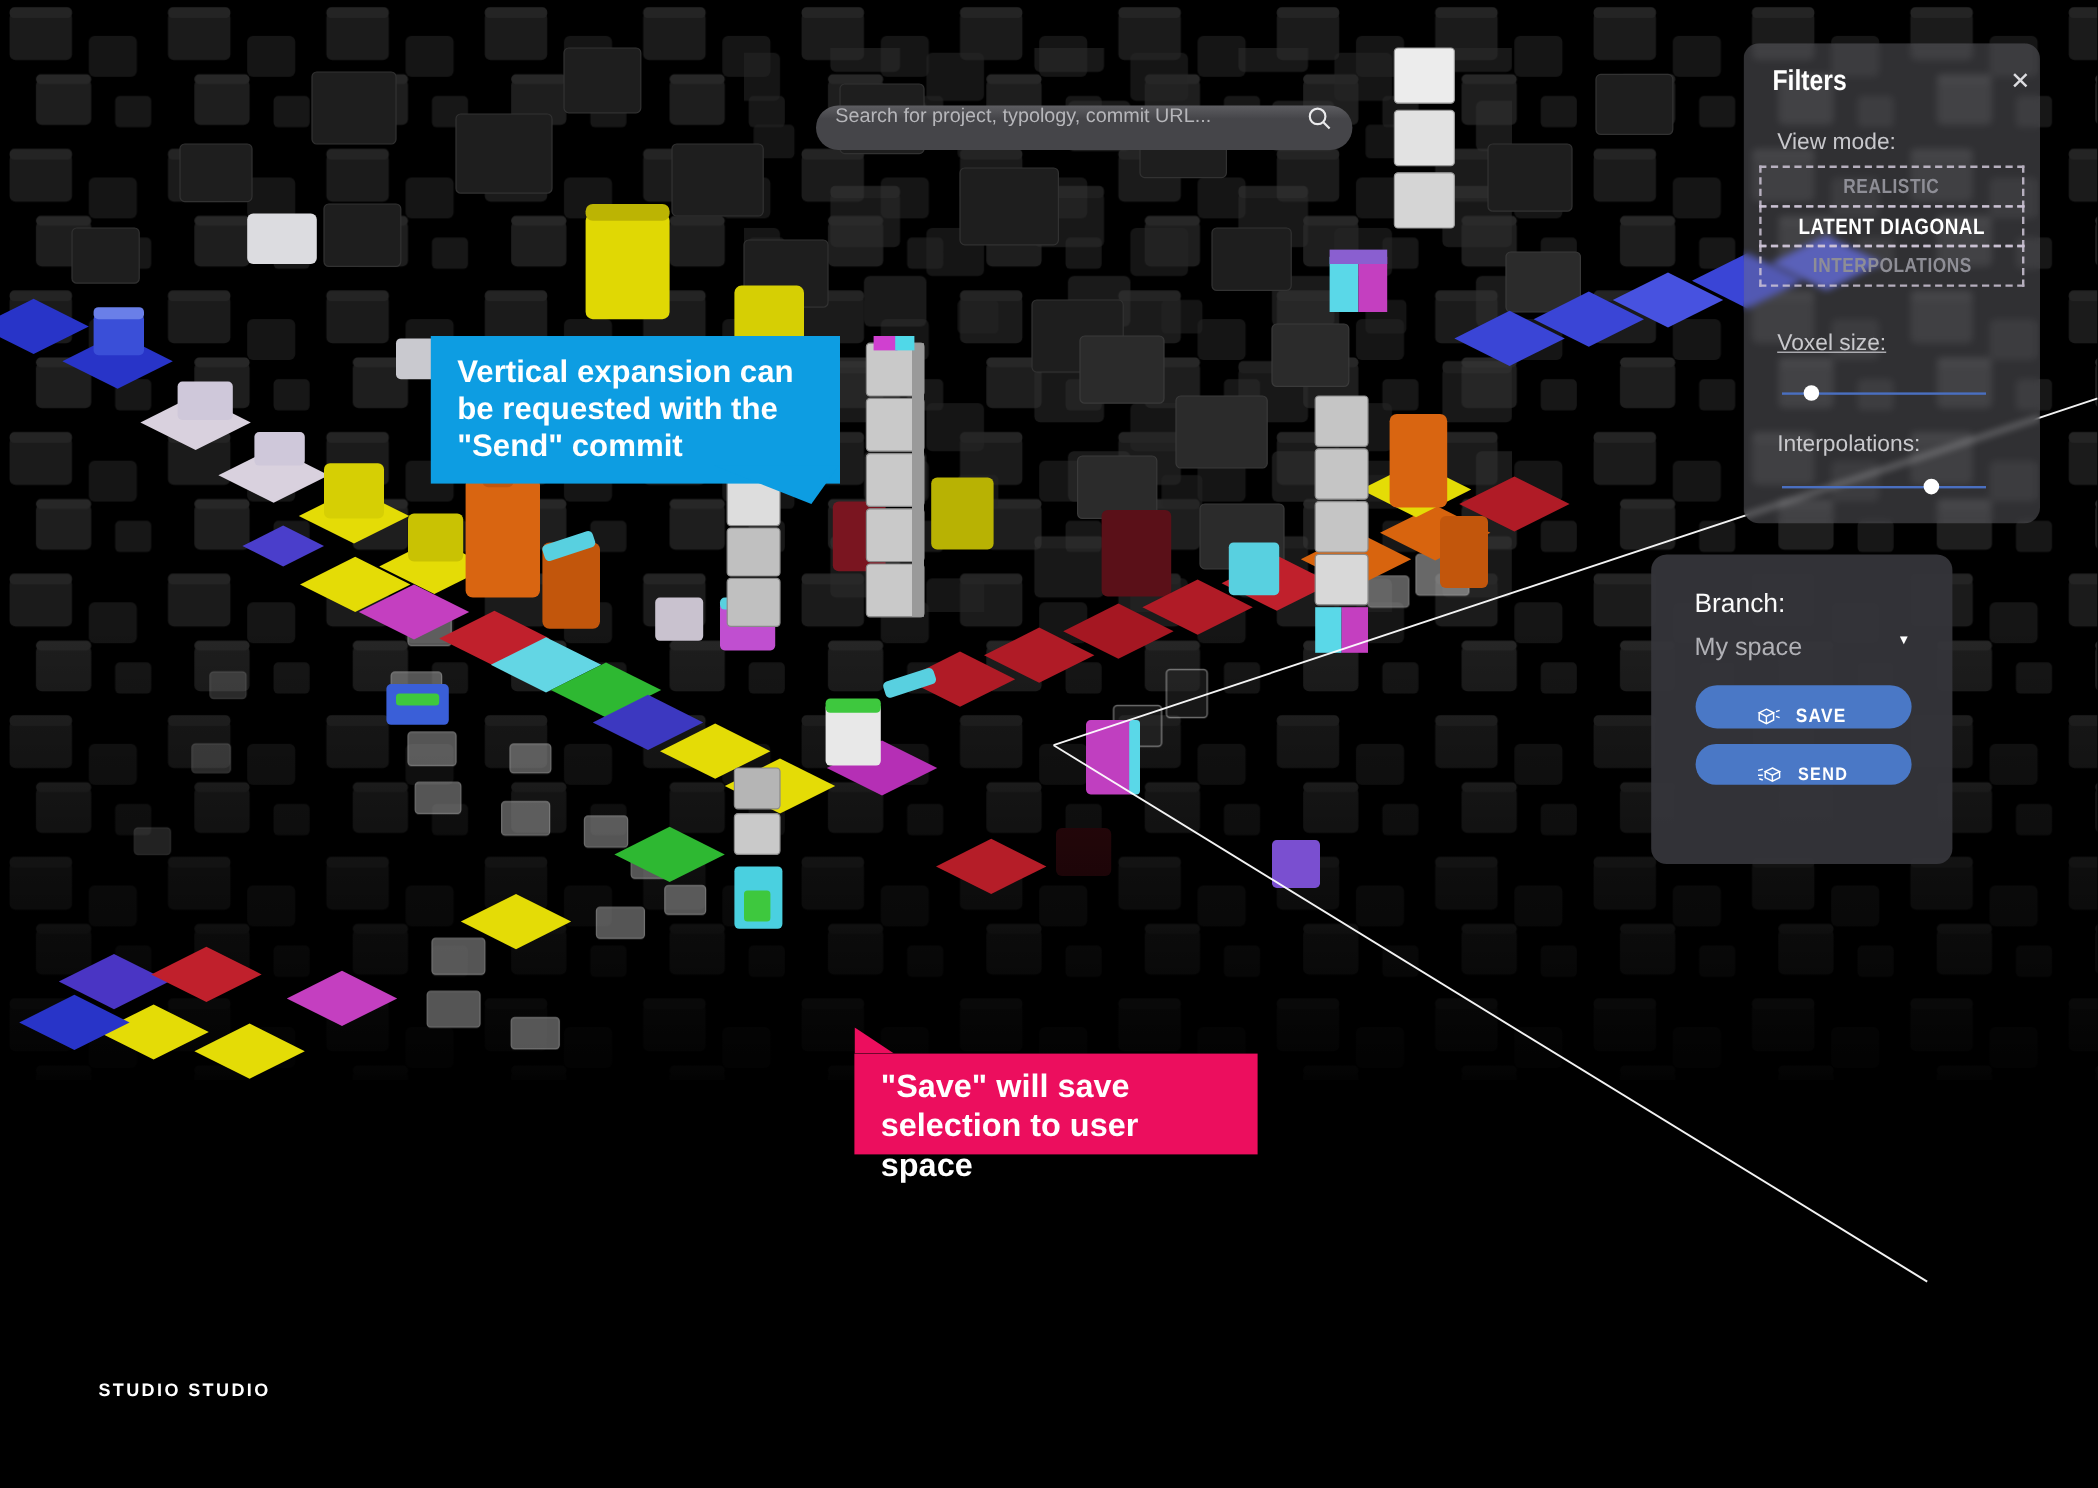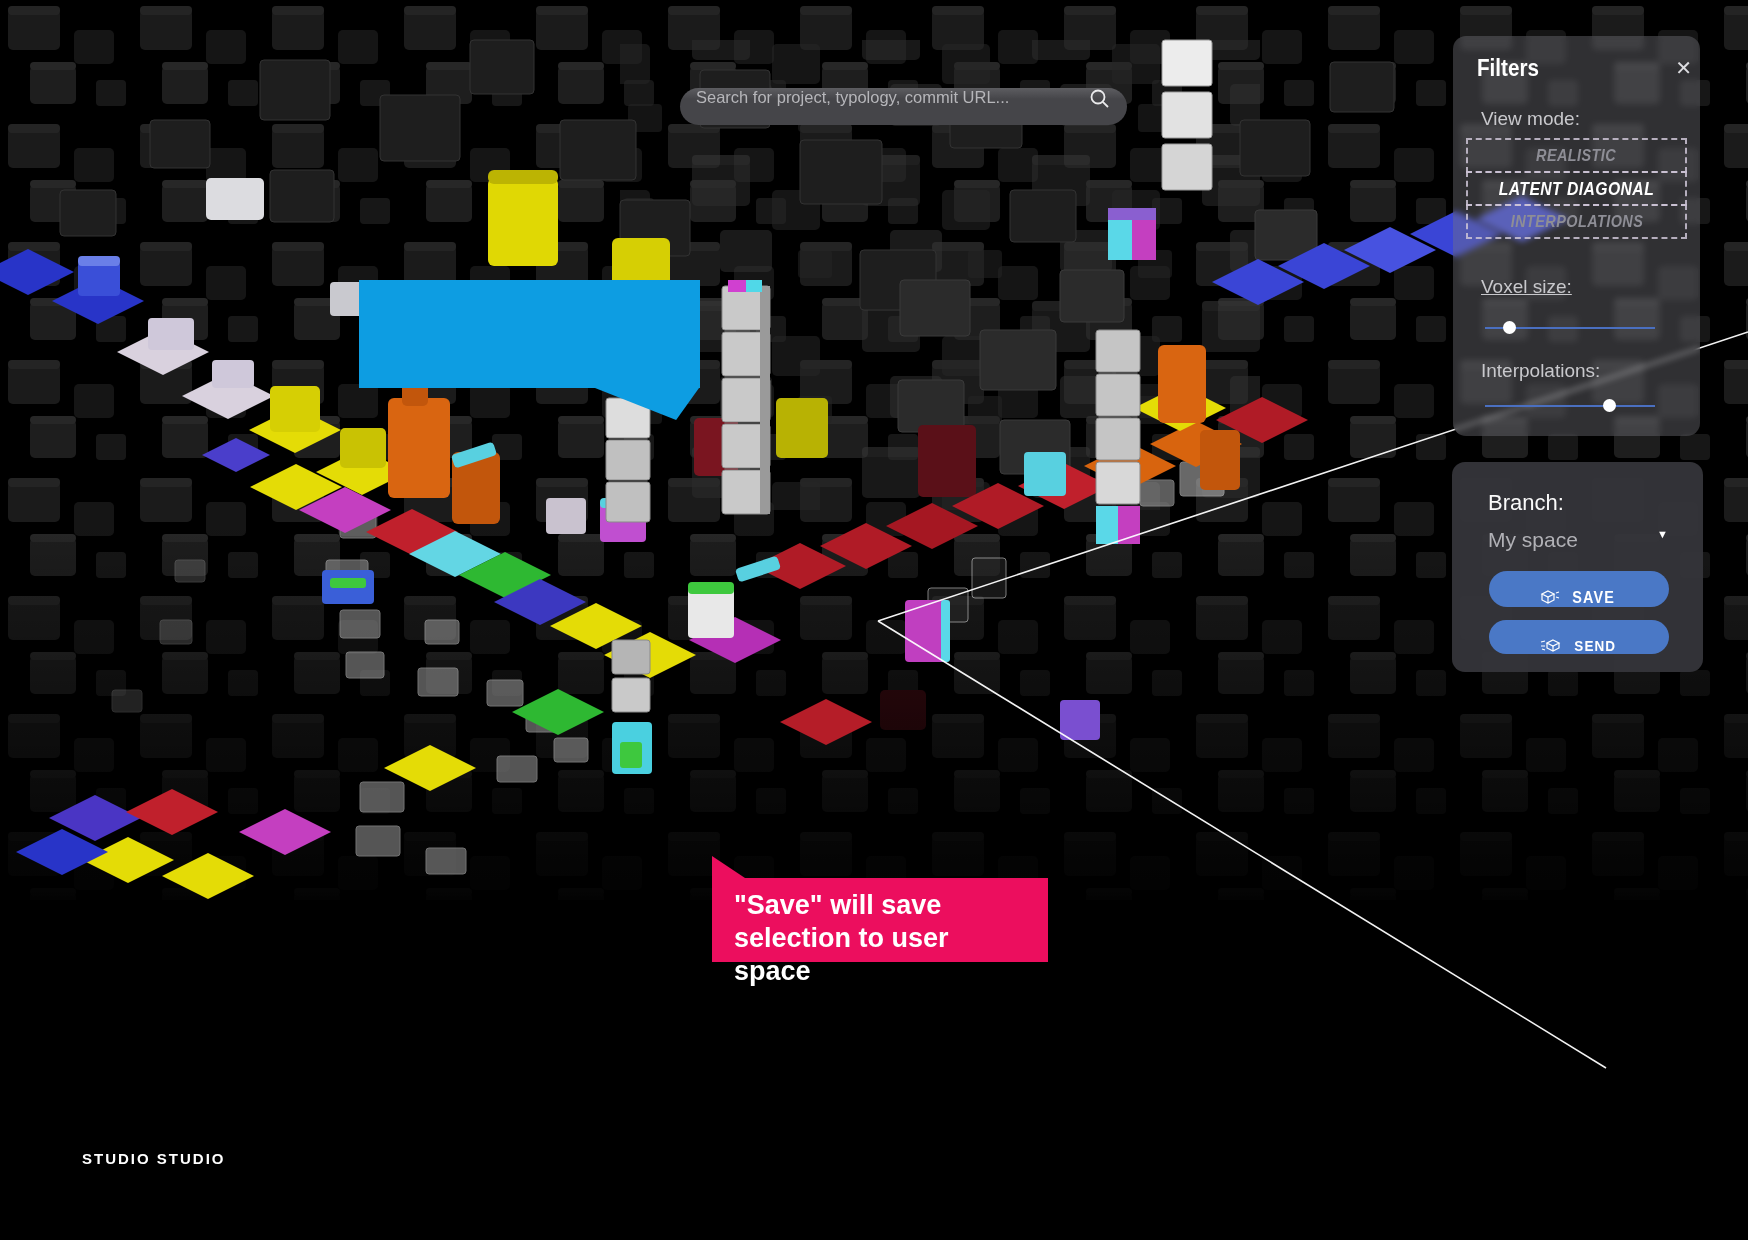--- a/index.html
+++ b/index.html
@@ -28,34 +28,34 @@
                    color:#fff; }
   #filters-header { position:absolute; left:24px; right:8px; top:18px;
                     display:flex; justify-content:space-between; align-items:center; }
   #filters-title { font-size:24px; font-weight:700; transform:scaleX(.86); transform-origin:left; }
   #filters-close { font-size:20px; color:#dcdce0; cursor:pointer; line-height:1; }
   .panel-label { position:absolute; left:28px; color:#c8c8cc; font-size:19px; font-weight:400; }
   #view-mode-label { top:72px; }
   #mode-group { position:absolute; left:13px; top:102px; width:221px; }
   .mode-option { height:35px; border:2px dashed rgba(205,196,214,0.85); margin-top:-2px;
                  display:flex; align-items:center; justify-content:center;
-                 color:#8e8e96; font-size:17px; font-weight:700; letter-spacing:.5px; cursor:pointer;font-style:italic; }
+                 color:#8e8e96; font-size:17px; font-weight:700; letter-spacing:.5px; cursor:pointer; }
   .mode-option:first-child { margin-top:0; }
   .mode-option span { transform:scaleX(.85); }
   .mode-option.selected { color:#fff; font-size:18.5px; }
   #voxel-label { top:240px;text-decoration:underline; }
   #interp-label { top:324px; }
   .slider { position:absolute; left:32px; width:170px; height:2px; background:#4a6fc0; cursor:pointer; }
   #voxel-slider { top:291px; }
   #interp-slider { top:369px; }
   .slider-handle { position:absolute; top:-6px; width:13px; height:13px; border-radius:50%;
                    background:#fff; margin-left:-6px; cursor:grab; }
 
   
-  #branch-panel { left:1452px; top:462px; width:251px; height:210px; border-radius:13px;
+  #branch-panel { left:1376px; top:462px; width:251px; height:258px; border-radius:13px;
                   background:rgba(53,53,58,0.95); color:#fff;text-decoration:underline; }
   #branch-label { position:absolute; left:36px; top:28px; font-size:22px; color:#fafafa; }
   #branch-select { position:absolute; left:36px; top:66px; width:180px; display:flex;
                    justify-content:space-between; align-items:flex-start; cursor:pointer; }
   #branch-value { color:#b1b1b6; font-size:21px; }
   #branch-caret { color:#fff; font-size:11px; }
   .pill-btn { position:absolute; left:37px; width:180px; border-radius:18px; background:#4a78c6;
               display:flex; align-items:flex-end; justify-content:center; gap:10px;
               color:#fff; font-weight:700; cursor:pointer; }
   #save-btn { top:109px; height:36px; font-size:16px; }
@@ -366,20 +366,21 @@
       <svg width="22" height="18" viewBox="0 0 22 18">
         <polygon points="13,4 19,7 13,10 7,7" fill="none" stroke="#fff" stroke-width="1.2"></polygon>
         <path d="M7,7 L7,12 L13,15 L19,12 L19,7 M13,10 L13,15" fill="none" stroke="#fff" stroke-width="1.2"></path>
         <path d="M1,6 l4,-1 M1,10 l4,0 M2,13 l3,1" stroke="#fff" stroke-width="1.2"></path>
       </svg>
       <span>SEND</span>
     </div>
   </div>
 
   <div id="callout-send" class="abs callout" style="background:#0d9de2;">
+    <span>Vertical expansion can be requested with the "Send" commit</span>
     <div id="callout-send-tail" style="background:#0d9de2;"></div>
   </div>
 
   <div id="callout-save" class="abs callout" style="background:#ec0e5e;">
     <span>"Save" will save selection to user space</span>
     <div id="callout-save-tail" style="background:#ec0e5e;"></div>
   </div>
 
   <div id="footer-brand" class="abs">STUDIO STUDIO</div>
 </div>

